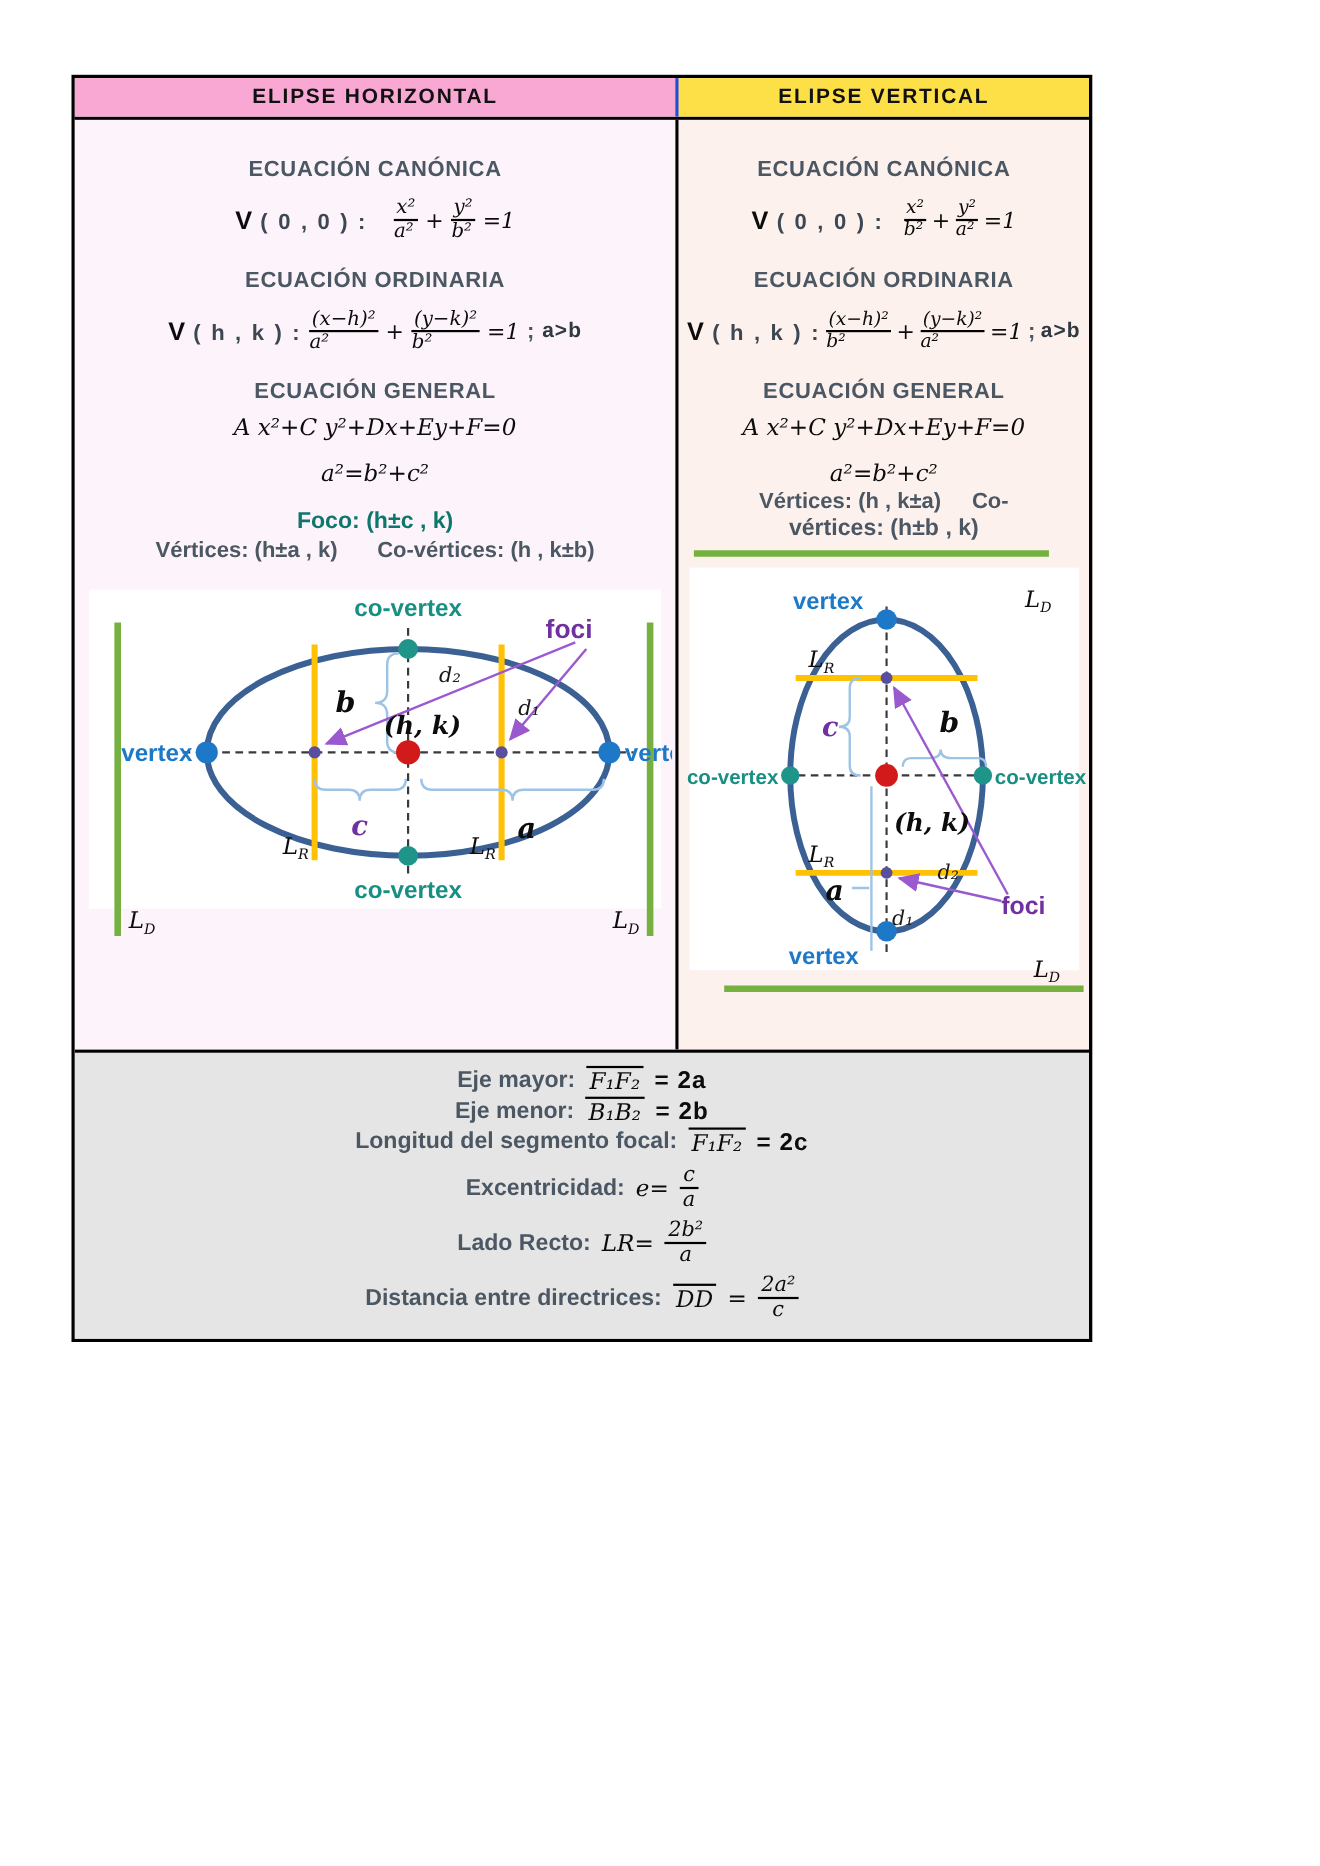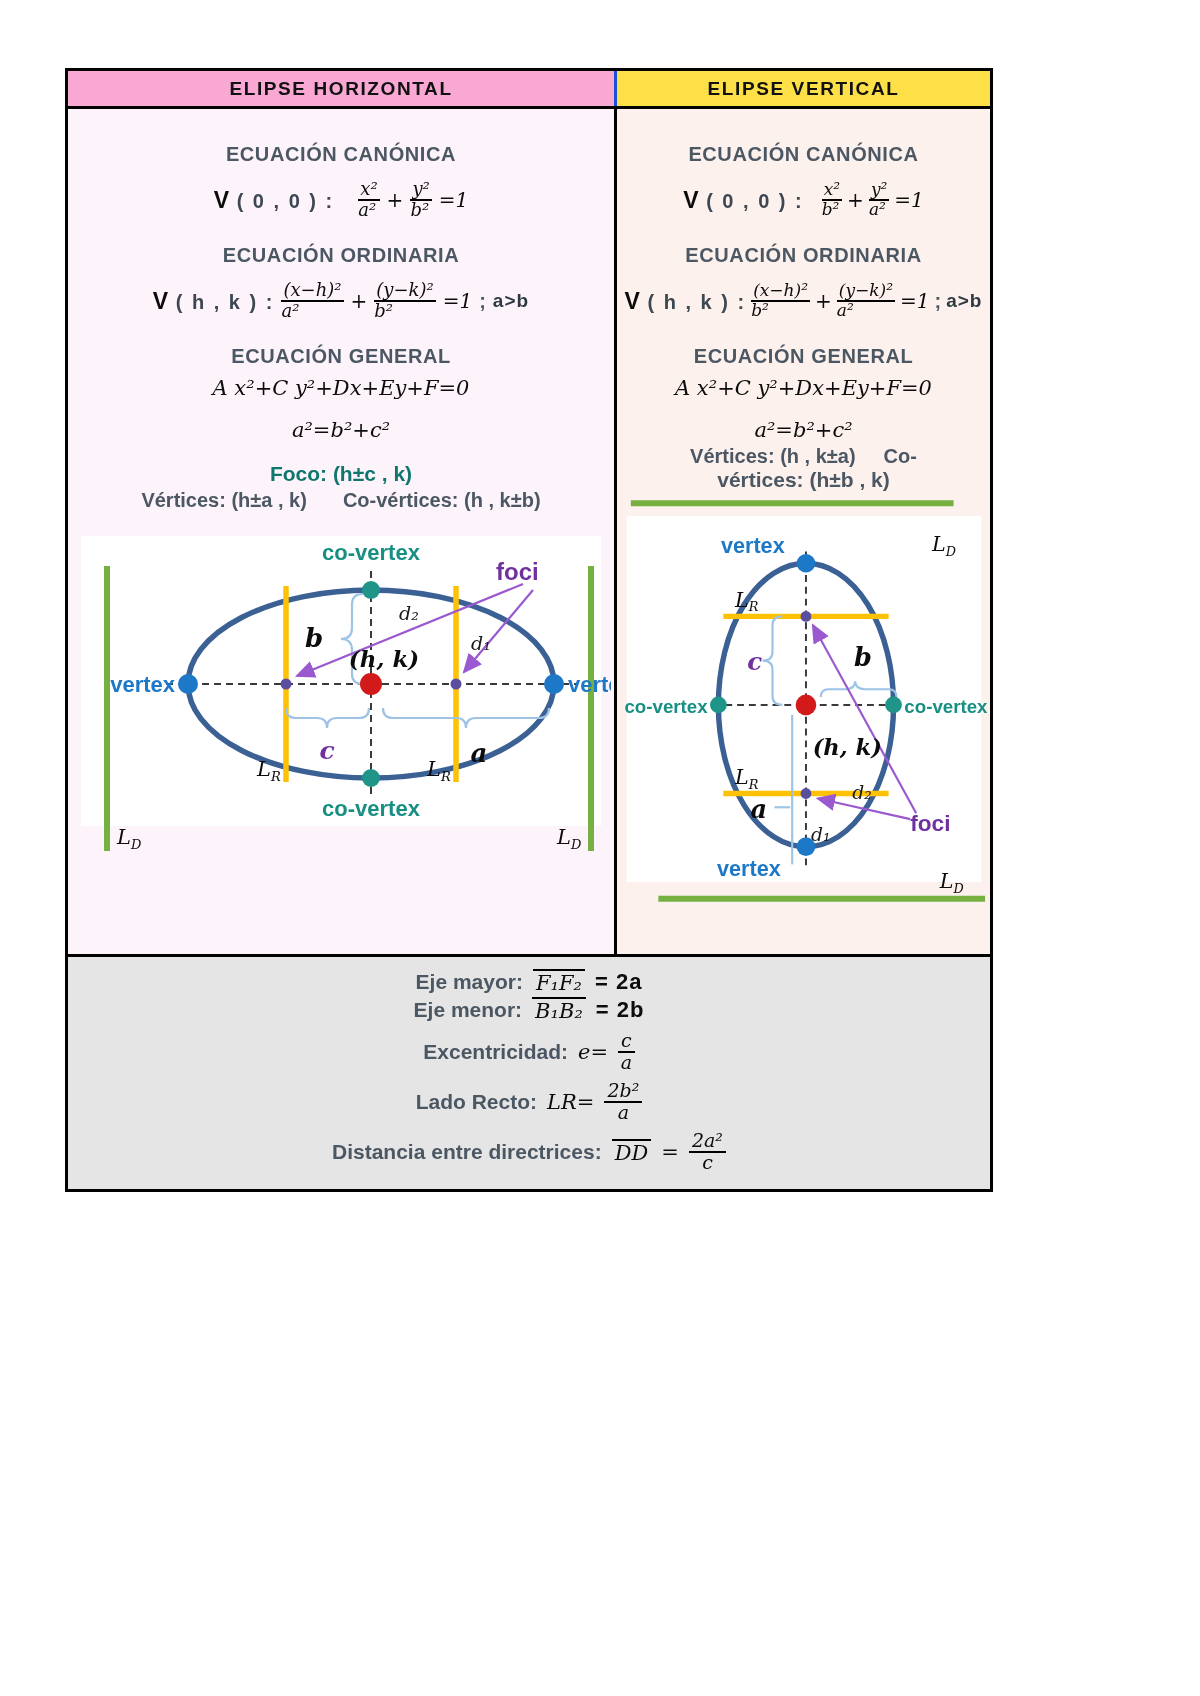--- a/index.html
+++ b/index.html
@@ -239,20 +239,25 @@
     <div class="frow">
       <span class="flabel">Eje mayor:</span>
       <span class="fseg">F₁F₂</span>
       <span class="fval">= 2a</span>
     </div>
     <div class="frow">
       <span class="flabel">Eje menor:</span>
       <span class="fseg">B₁B₂</span>
       <span class="fval">= 2b</span>
     </div>
+    <div class="frow">
+      <span class="flabel">Longitud del segmento focal:</span>
+      <span class="fseg">F₁F₂</span>
+      <span class="fval">= 2c</span>
+    </div>
     <div class="frow tall">
       <span class="flabel">Excentricidad:</span>
       <span class="fmath">e=</span>
       <span class="ffrac">
           <span class="num">c</span>
           <span class="den">a</span>
         </span>
     </div>
     <div class="frow tall">
       <span class="flabel">Lado Recto:</span>

